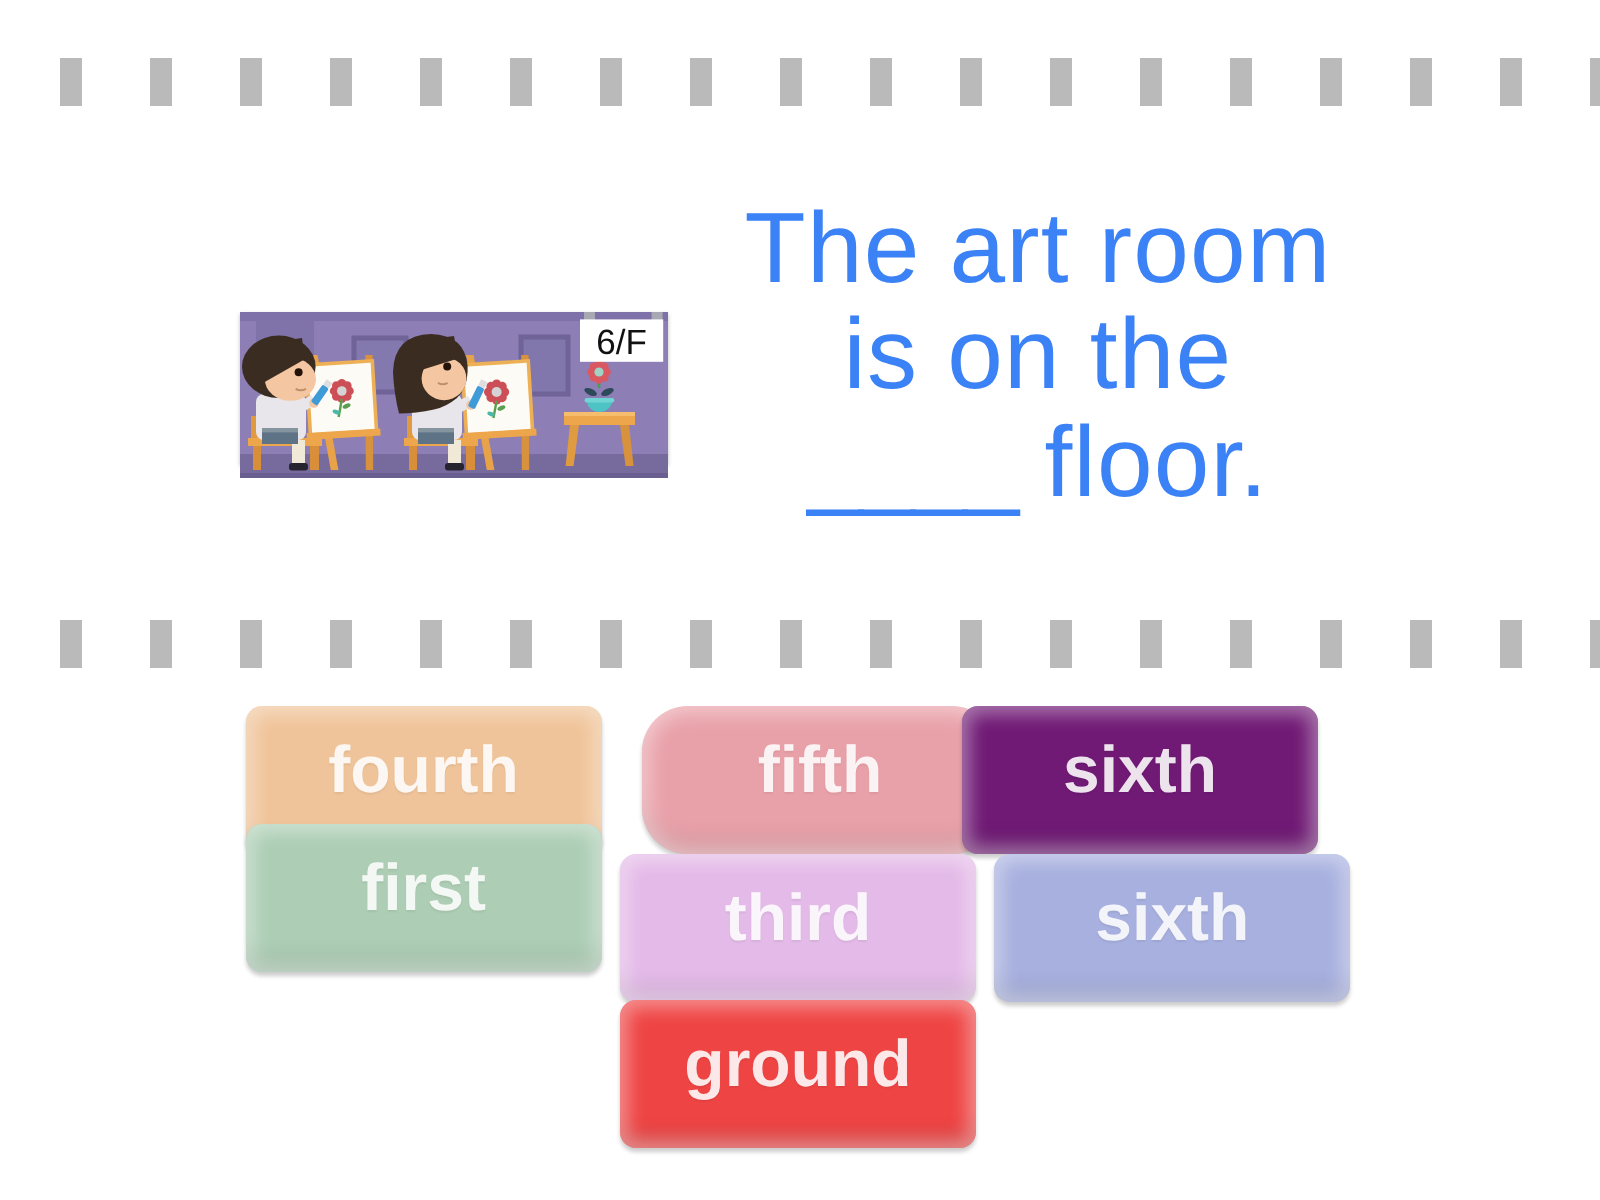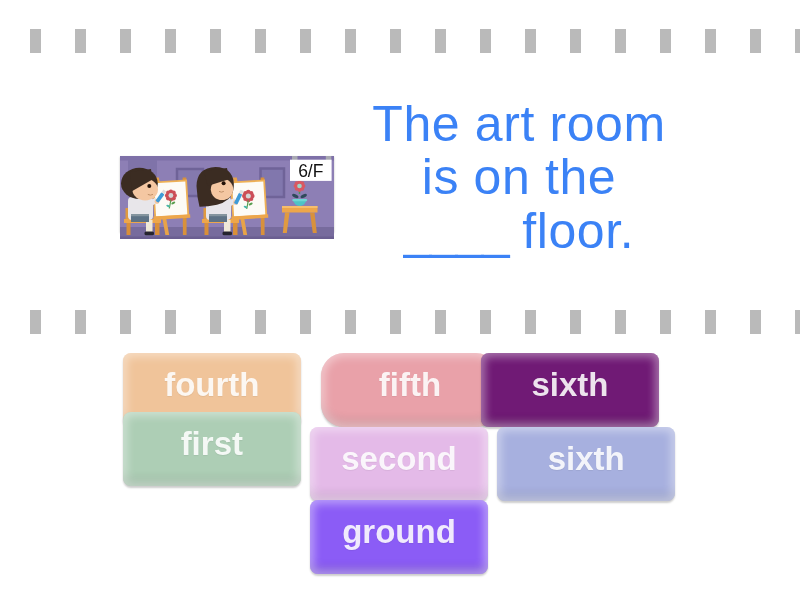--- a/index.html
+++ b/index.html
@@ -196,17 +196,17 @@
   <div class="q-text">The art room<br>is on the<br><span style="letter-spacing:-1.8px">____</span> floor.</div>
 
   <div class="btn" style="left:122.8px;top:352.8px;background:#f0c49a;">fourth</div>
 
   <div class="btn" style="left:321px;top:352.8px;background:#e9a1a9;border-radius:23px;">fifth</div>
 
   <div class="btn" style="left:481px;top:352.8px;background:#701a75;">sixth</div>
 
   <div class="btn" style="left:122.8px;top:412px;background:#adceb5;">first</div>
 
-  <div class="btn" style="left:310px;top:427px;background:#e4bae8;">second</div>
+  <div class="btn" style="left:310px;top:427px;background:#e4bae8;">third</div>
 
   <div class="btn" style="left:497.2px;top:427px;background:#a7b0df;">sixth</div>
 
-  <div class="btn" style="left:310px;top:499.8px;background:#8b5cf6;">ground</div>
+  <div class="btn" style="left:310px;top:499.8px;background:#ef4444;">ground</div>
 
 </body></html>

